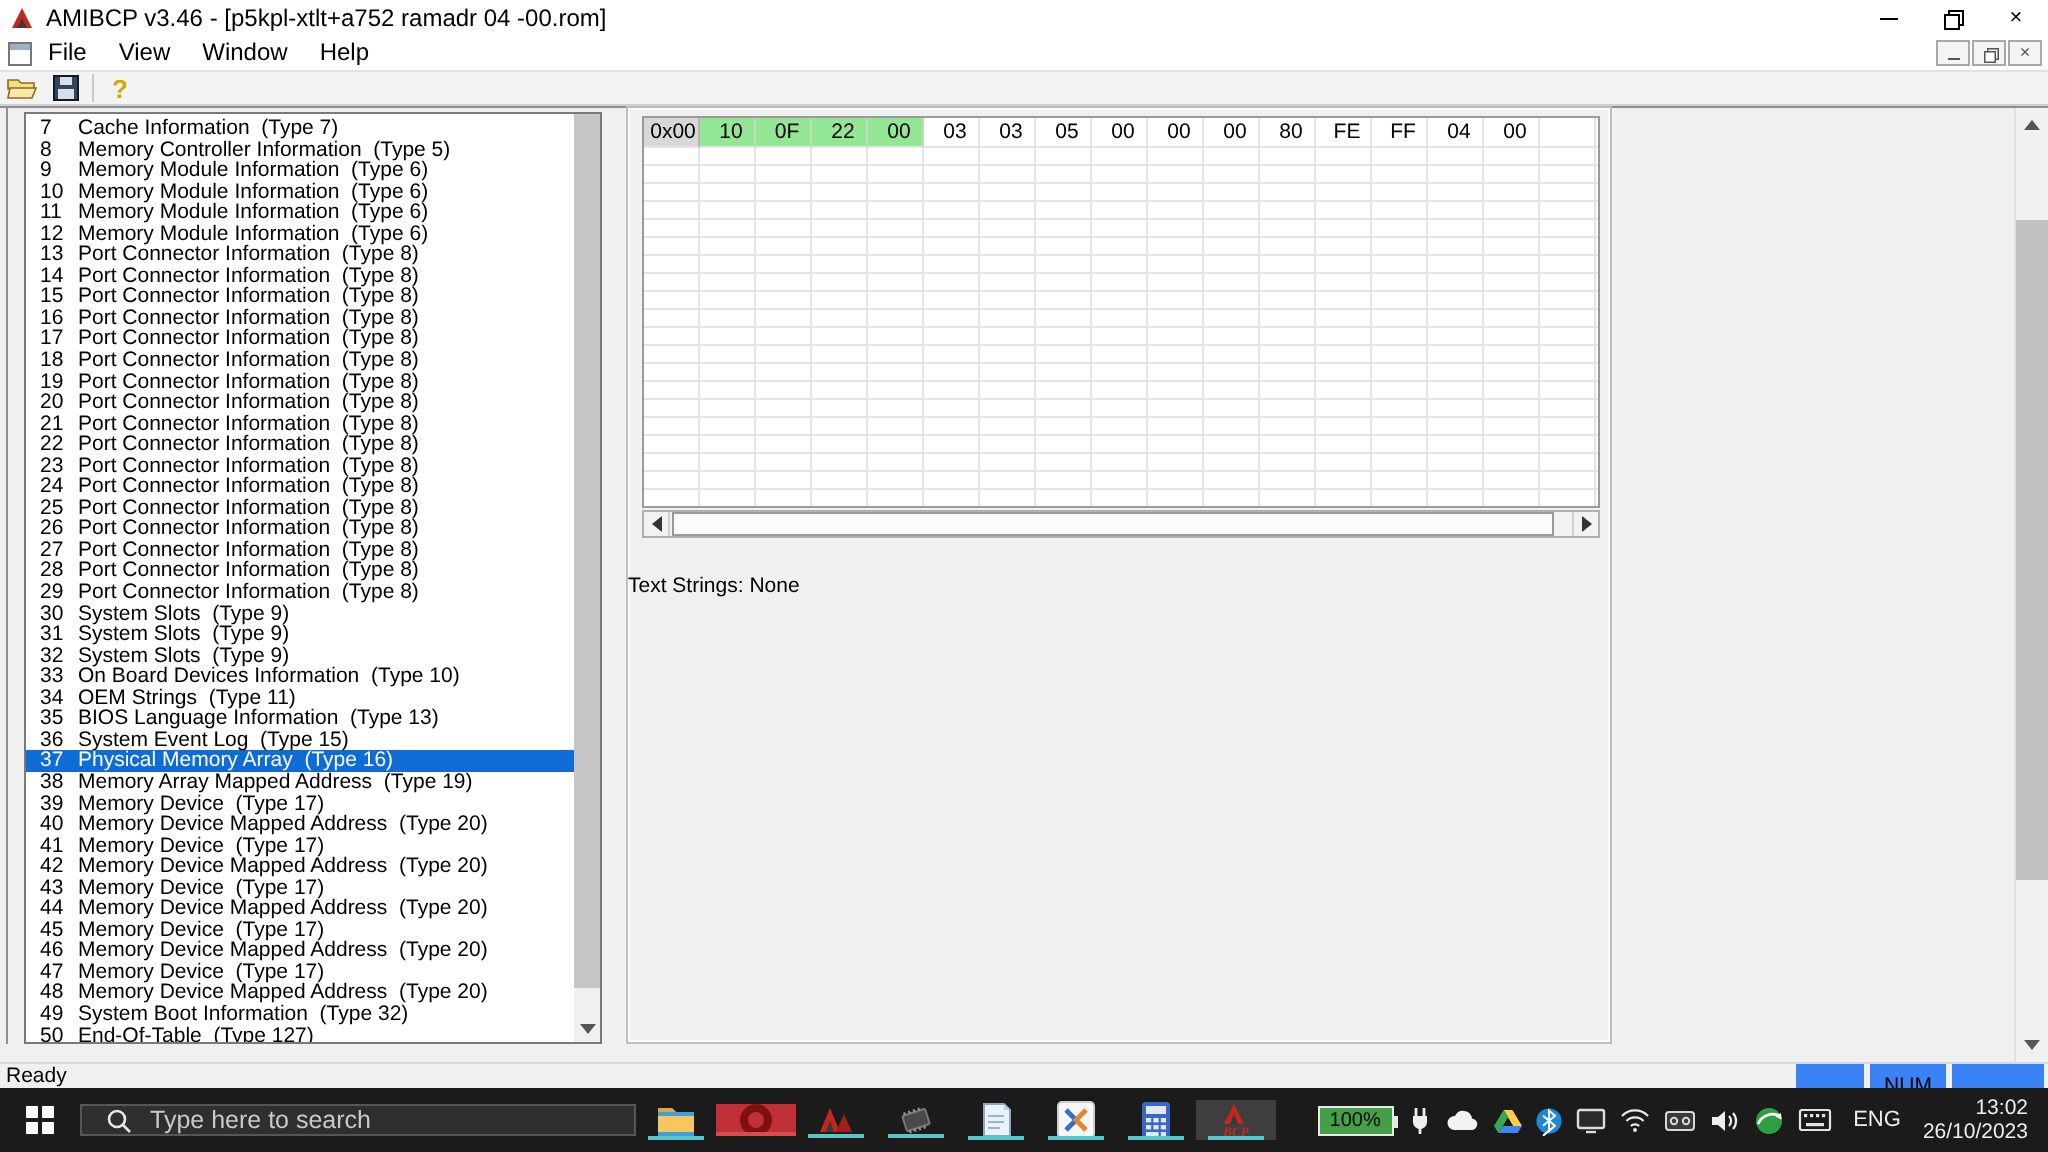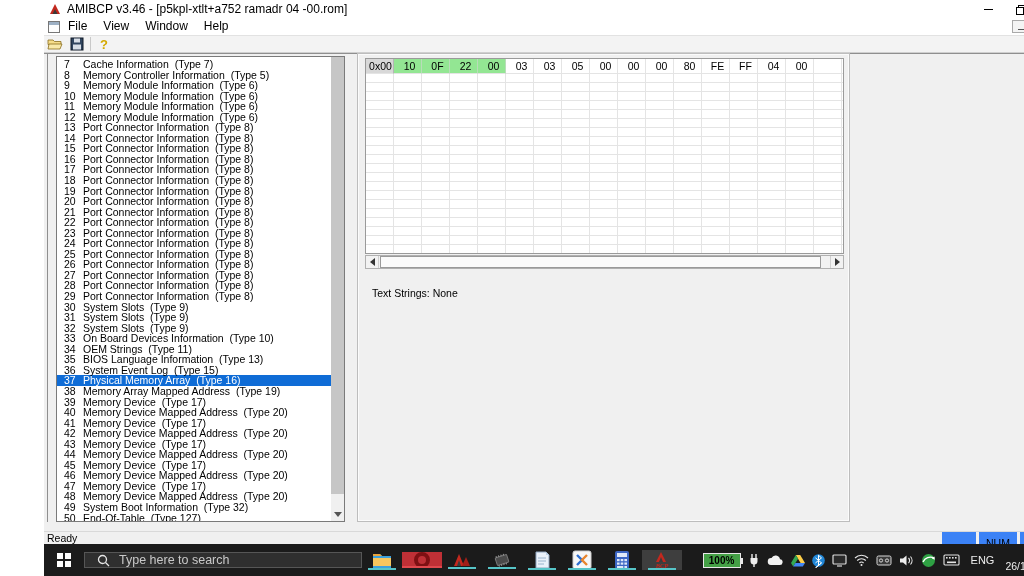--- a/index.html
+++ b/index.html
@@ -1,18 +1,18 @@
 <!DOCTYPE html>
 <html><head>
 <meta charset="utf-8">
 <style>
   * { margin:0; padding:0; box-sizing:border-box; }
   html,body { width:1024px; height:576px; overflow:hidden; }
   body { font-family:"Liberation Sans", sans-serif; }
-  #screen { position:relative; width:820px; height:576px; background:#fca5a5;margin-left:44px; }
+  #screen { position:relative; width:820px; height:576px; background:#fca5a5; }
 
   
   .titlebar { position:absolute; left:0; top:0; width:1024px; height:18px; background:#ffffff; display:flex; align-items:center; }
   .app-icon { width:12px; height:12px; margin-left:5px; }
   .title-text { font-size:12px; color:#000; margin-left:6px; white-space:pre; }
   .caption-btns { position:absolute; right:0; top:0; height:18px; display:flex; }
   .cbtn { width:32px; height:18px; display:flex; align-items:center; justify-content:center; color:#000; font-size:11px; }
   .min-glyph { width:9px; height:1px; background:#000; display:block; }
   .restore-glyph { position:relative; width:8px; height:8px; }
   .restore-glyph::before { content:""; position:absolute; left:2px; top:0; width:6px; height:6px; border:1px solid #000; }
@@ -55,21 +55,21 @@
   .hcell { border-right:1px solid #e4e4e4; border-bottom:1px solid #e4e4e4; font-size:10.5px; line-height:14px; padding-left:4px; color:#000; overflow:hidden; }
   .hcell.offset { background:#d8d8d8; border-right-color:#b5b5b5; padding-left:2px; }
   .hcell.hl { background:#93e693; border-right-color:#b9dcb9; }
   .hexhsb { position:absolute; left:7px; top:201px; width:479px; height:14px; background:#f2f2f2; border:1px solid #b0b0b0; }
   .hexhsb .arr { position:absolute; top:0; width:13px; height:12px; display:flex; align-items:center; justify-content:center; }
   .hexhsb .arr.left { left:0; border-right:1px solid #cfcfcf; }
   .hexhsb .arr.right { right:0; border-left:1px solid #cfcfcf; }
   .tri-l { width:0; height:0; border-top:4px solid transparent; border-bottom:4px solid transparent; border-right:5px solid #333; }
   .tri-r { width:0; height:0; border-top:4px solid transparent; border-bottom:4px solid transparent; border-left:5px solid #333; }
   .hexhsb .thumb { position:absolute; left:14px; top:0; width:441px; height:12px; background:#fbfbfb; border:1px solid #9a9a9a; }
-  .textstrings { position:absolute; left:14px; top:233px; font-size:10.5px; color:#000; }
+  .textstrings { position:absolute; left:0; top:233px; font-size:10.5px; color:#000; }
 
   
   .mdi-vsb { position:absolute; right:0; top:0; width:17px; height:477px; background:#f1f1f1; border-left:1px solid #e0e0e0; }
   .mdi-vsb .up { position:absolute; left:4px; top:6px; width:0; height:0; border-left:4px solid transparent; border-right:4px solid transparent; border-bottom:5px solid #555; }
   .mdi-vsb .down { position:absolute; left:4px; bottom:6px; width:0; height:0; border-left:4px solid transparent; border-right:4px solid transparent; border-top:5px solid #555; }
   .mdi-vsb .thumb { position:absolute; left:0; top:56px; width:16px; height:330px; background:#c1c1c1; }
 
   
   .statusbar { position:absolute; left:0; top:531px; width:1024px; height:13px; background:#f0f0f0; border-top:1px solid #d9d9d9; font-size:10.5px; color:#000; }
   .statusbar .ready { position:absolute; left:3px; top:0; line-height:12px; }
@@ -85,21 +85,21 @@
   .winlogo span { background:#fefefe; }
   .searchbox { width:278px; background:#2f2f2f; border:1px solid #565656; display:flex; align-items:center; color:#c9c9c9; font-size:12.5px; }
   .searchbox .mag { margin:0 9px 0 12px; }
   .apptile { width:40px; position:relative; display:flex; align-items:center; justify-content:center; }
   .apptile .underline { position:absolute; left:6px; right:6px; bottom:0; height:2px; background:#56c5c8; }
   .apptile.opera { background:#bf3036; }
   .apptile.opera .underline { background:#e0484e; left:0; right:0; }
   .apptile.active { background:#3e3e3e; }
   .opera-ring { width:16px; height:16px; border-radius:50%; border:4px solid #7e1013; }
   .tray { margin-left:auto; display:flex; align-items:center; gap:7px; padding-right:6px; }
-  .battery { width:38px; height:15px; background:#44a046; border:1px solid #e8e8e8; color:#000; font-size:10px; font-weight:bold; text-align:center; line-height:13px; position:relative; }
+  .battery { width:38px; height:15px; background:#44a046; border:1px solid #e8e8e8; color:#000; font-size:10px; font-weight:normal; text-align:center; line-height:13px; position:relative; }
   .battery::after { content:""; position:absolute; right:-3px; top:4px; width:2px; height:6px; background:#e8e8e8; }
   .lang { color:#eee; font-size:11px; padding:0 4px; }
   .clock { color:#eee; font-size:10.5px; line-height:12px; text-align:right; padding-right:4px; }
   .trayicon { display:flex; align-items:center; justify-content:center; }
 </style>
 </head>
 <body>
 
 <div id="screen">
 

